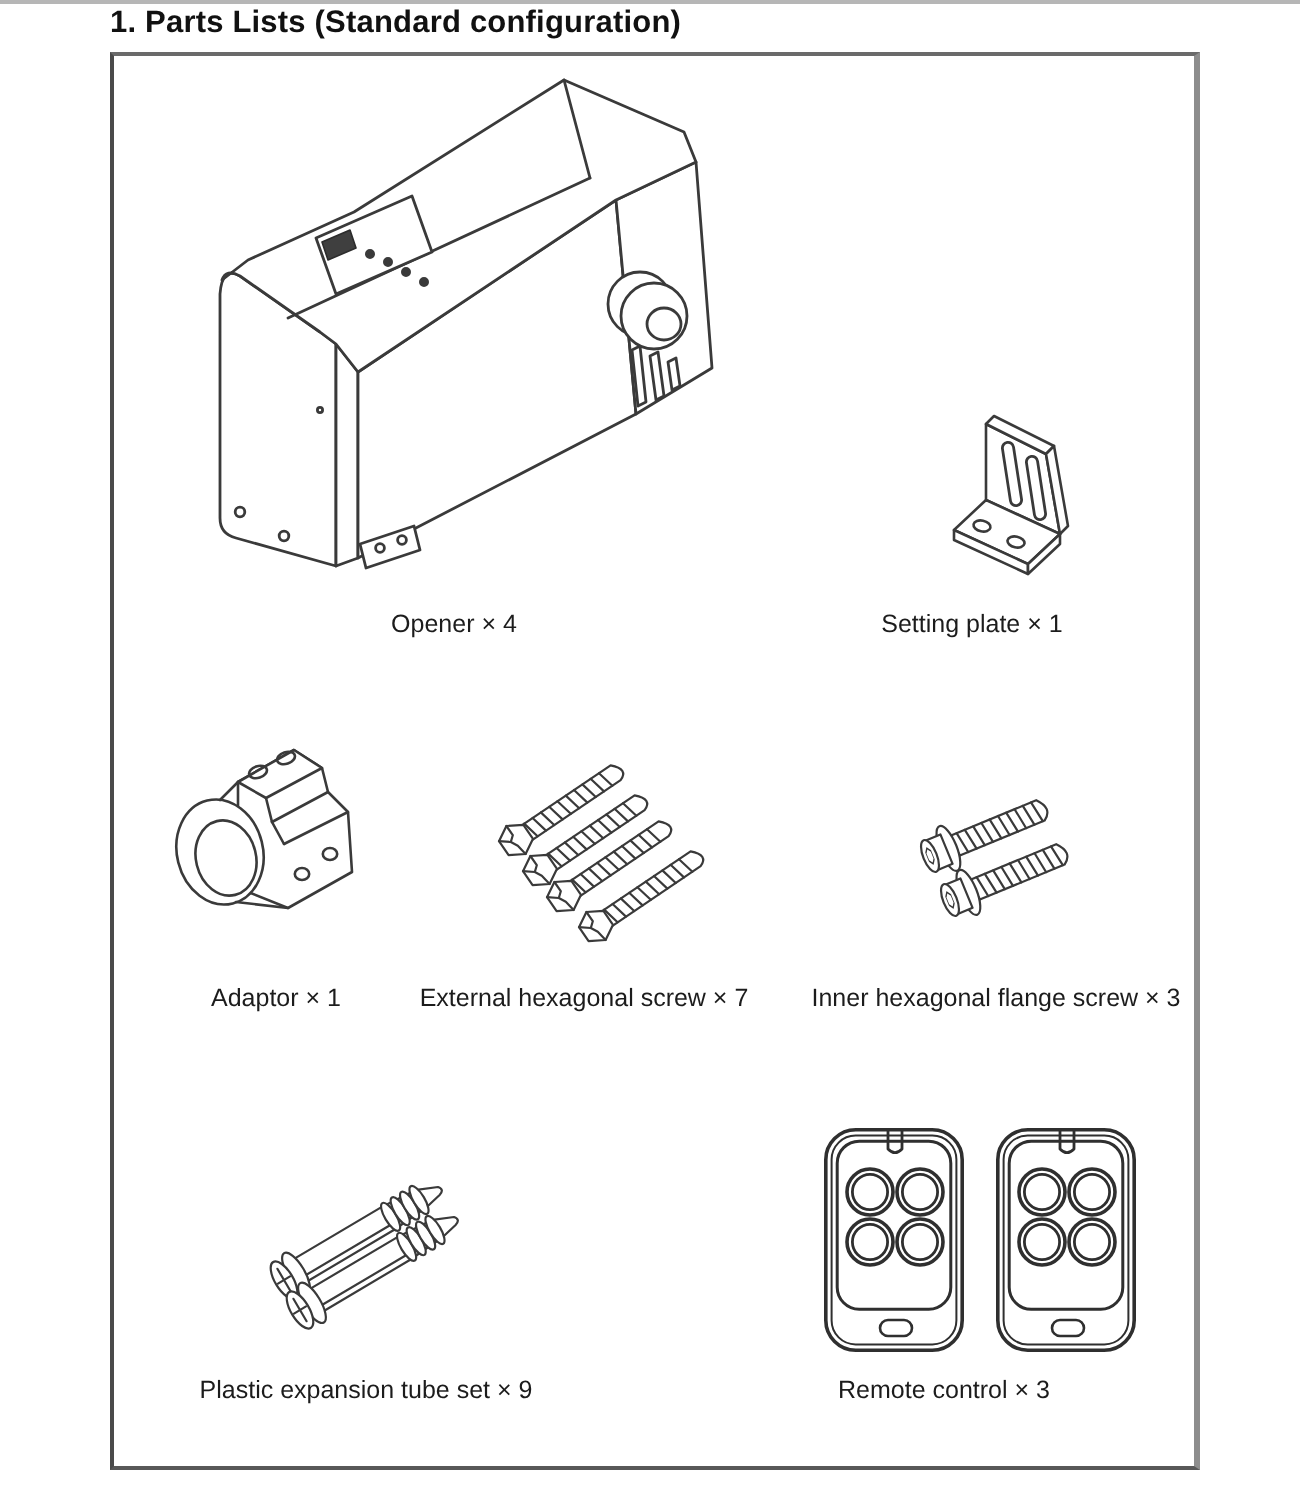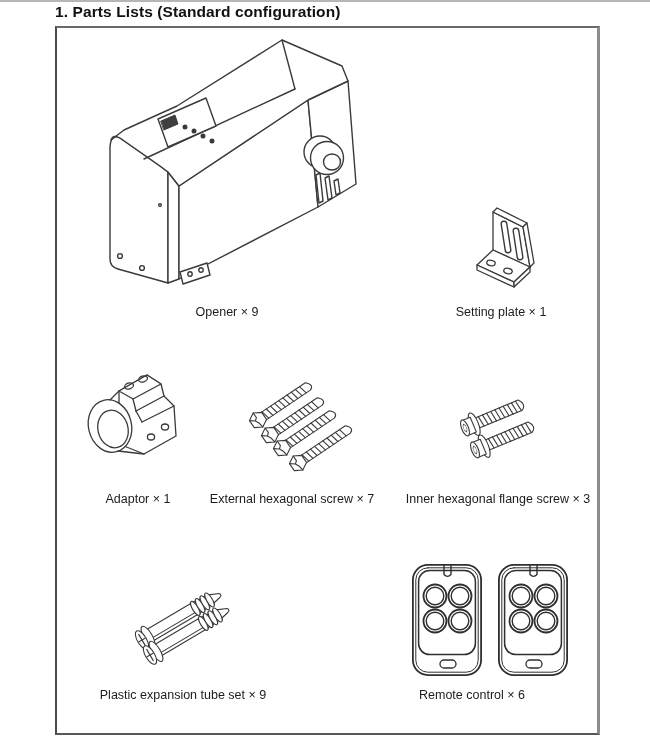--- a/index.html
+++ b/index.html
@@ -171,19 +171,19 @@
       <circle cx="23" cy="57" r="8.8" stroke-width="1.4"></circle>
       <circle cx="48" cy="57" r="11.5" stroke-width="1.8"></circle>
       <circle cx="48" cy="57" r="8.8" stroke-width="1.4"></circle>
       <rect x="28" y="96" width="16" height="8" rx="4" stroke-width="1.3"></rect>
     </g>
   </defs>
   <use href="#remote" x="7" y="6"></use>
   <use href="#remote" x="93" y="6"></use>
 </svg>
 
-<div class="part-label" style="left:77px;top:305px;width:300px">Opener × 9</div>
-<div class="part-label" style="left:353px;top:305px;width:296px">Setting plate × 1</div>
+<div class="part-label" style="left:77px;top:305px;width:300px">Opener × 4</div>
+<div class="part-label" style="left:338px;top:305px;width:296px">Setting plate × 1</div>
 <div class="part-label" style="left:18px;top:492px;width:240px">Adaptor × 1</div>
 <div class="part-label" style="left:172px;top:492px;width:240px">External hexagonal screw × 7</div>
 <div class="part-label" style="left:378px;top:492px;width:240px">Inner hexagonal flange screw × 3</div>
 <div class="part-label" style="left:63px;top:688px;width:240px">Plastic expansion tube set × 9</div>
-<div class="part-label" style="left:352px;top:688px;width:240px">Remote control × 6</div>
+<div class="part-label" style="left:352px;top:688px;width:240px">Remote control × 3</div>
 
 </body></html>

